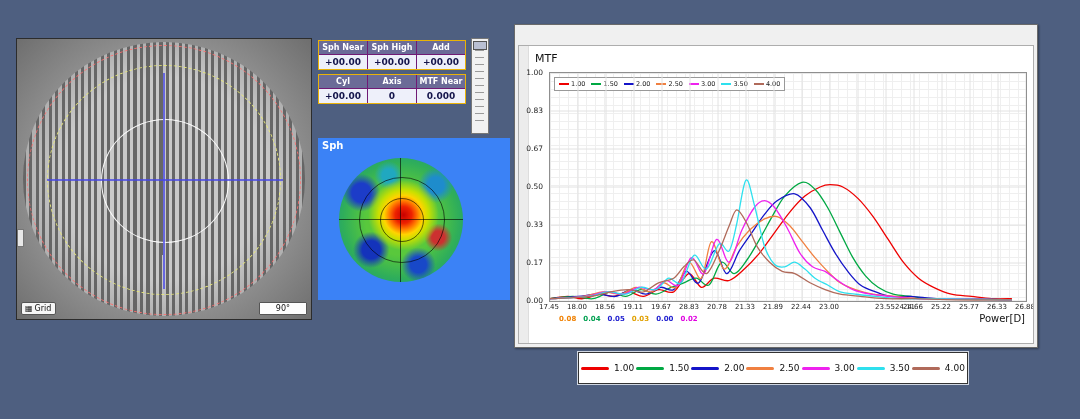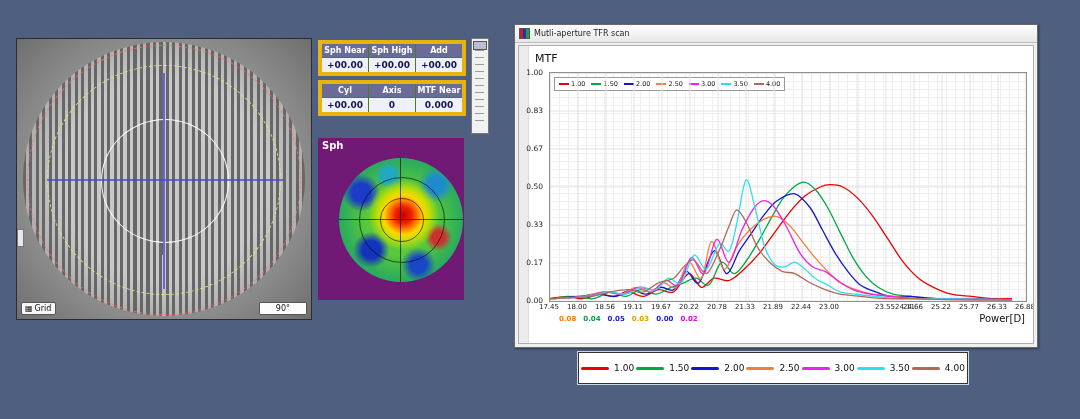--- a/index.html
+++ b/index.html
@@ -20,33 +20,33 @@
   .white-circle{left:84px;top:80px;width:126px;height:122px;border:1.5px solid rgba(255,255,255,.95);}
   .blue-h{position:absolute;left:30px;top:140px;width:236px;height:2px;background:rgba(70,70,230,.75);}
   .blue-v{position:absolute;left:146px;top:34px;width:2px;height:216px;background:rgba(70,70,230,.75);}
   .ruler-mark{position:absolute;left:0;top:190px;width:5px;height:16px;background:#e8e8e8;border:1px solid #777;}
   .grid-btn{position:absolute;left:4px;bottom:4px;background:#f6f6f6;border:1px solid #555;
     font-size:8px;color:#111;padding:1px 4px 1px 3px;display:flex;align-items:center;gap:2px;border-radius:2px;}
   .angle-box{position:absolute;right:4px;bottom:4px;background:#fdfdfd;border:1px solid #555;
     font-size:8px;color:#111;padding:1px 16px;border-radius:1px;}
 
   #measure-table{position:absolute;left:318px;top:40px;width:148px;}
-  .mgrid{display:grid;grid-template-columns:1fr 1fr 1fr;gap:1px;background:#4d7c0f;border:4px solid #eab308;}
+  .mgrid{display:grid;grid-template-columns:1fr 1fr 1fr;gap:1px;background:#701a75;border:1px solid #eab308;}
   .mgrid + .mgrid{margin-top:4px;}
   .mcell{text-align:center;padding:2px 0;}
   .mhead{background:#6b6b97;color:#ffffff;font-size:8px;font-weight:bold;}
   .mval{background:#eef0fa;color:#14144a;font-size:9px;font-weight:bold;}
 
   #zoom-slider{position:absolute;left:471px;top:38px;width:16px;height:94px;background:#f2f2f2;
     border:1px solid #777;}
   #zoom-slider .ticks{position:absolute;left:3px;top:4px;width:9px;height:84px;
     background:repeating-linear-gradient(to bottom,#9a9a9a 0 1px,transparent 1px 7px);}
   #zoom-slider .thumb{position:absolute;left:1px;top:2px;width:12px;height:7px;background:#b9bfd2;border:1px solid #555;}
 
-  #sph-panel{position:absolute;left:318px;top:138px;width:146px;height:162px;background:#701a75;}
+  #sph-panel{position:absolute;left:318px;top:138px;width:192px;height:162px;background:#3b82f6;}
   .sph-title{position:absolute;left:4px;top:2px;color:#fff;font-size:10px;font-weight:bold;}
   .heatmap{position:absolute;left:21px;top:20px;width:124px;height:124px;border-radius:50%;
     background:
       radial-gradient(circle at 52% 46%, #c80000 0%, #ee2200 9%, #ff7700 15%, #ffd400 21%, #c8e000 27%, rgba(0,0,0,0) 38%),
       radial-gradient(circle at 18% 28%, #1c3cc8 0 7%, rgba(0,0,0,0) 14%),
       radial-gradient(circle at 78% 22%, #1e8ccc 0 6%, rgba(0,0,0,0) 13%),
       radial-gradient(circle at 26% 74%, #1433bb 0 7%, rgba(0,0,0,0) 14%),
       radial-gradient(circle at 80% 64%, #cc3030 0 5%, rgba(0,0,0,0) 11%),
       radial-gradient(circle at 64% 86%, #1848c8 0 6%, rgba(0,0,0,0) 13%),
       radial-gradient(circle at 40% 14%, #20a8c0 0 5%, rgba(0,0,0,0) 11%),
@@ -147,24 +147,20 @@
     <div class="heatmap">
       <div class="hm-circle hm-c1"></div>
       <div class="hm-circle hm-c2"></div>
       <div class="hm-h"></div>
       <div class="hm-v"></div>
     </div>
   </div>
 
 
   <div id="chart-window">
-    <div id="title-bar">
-      <span class="app-icon"></span>
-      <span class="title-text">Mutli-aperture TFR scan</span>
-    </div>
     <div id="chart-interior">
       <div id="left-strip"></div>
       <div id="mtf-label">MTF</div>
       <div id="y-ticks">
           <div class="y-tick" style="top: -4px;">1.00</div>
           <div class="y-tick" style="top: 34px;">0.83</div>
           <div class="y-tick" style="top: 72px;">0.67</div>
           <div class="y-tick" style="top: 110px;">0.50</div>
           <div class="y-tick" style="top: 148px;">0.33</div>
           <div class="y-tick" style="top: 186px;">0.17</div>
@@ -235,21 +231,21 @@
             <path d="M0.0 225.7C6.3 225.3,28.2 224.6,37.9 223.4C47.5 222.3,51.7 219.3,58.0 218.9C64.4 218.5,70.2 221.9,75.7 221.2C81.2 220.4,85.8 215.1,90.9 214.3C95.9 213.6,101.4 218.1,106.0 216.6C110.6 215.1,114.4 206.3,118.6 205.2C122.8 204.1,127.0 213.6,131.2 209.8C135.4 206.0,139.7 184.7,143.9 182.4C148.1 180.1,152.3 198.0,156.5 196.1C160.7 194.2,165.3 174.0,169.1 171.0C172.9 168.0,176.2 181.3,179.2 177.8C182.1 174.4,184.0 162.3,186.8 150.5C189.5 138.7,192.9 110.2,195.9 107.2C198.8 104.1,201.3 121.2,204.4 132.2C207.5 143.3,211.2 163.4,214.5 173.3C217.9 183.2,221.3 188.1,224.6 191.5C228.0 194.9,231.4 194.2,234.7 193.8C238.1 193.4,241.4 188.9,244.8 189.2C248.2 189.6,251.5 193.4,254.9 196.1C258.3 198.7,261.2 202.5,265.0 205.2C268.8 207.9,273.4 209.8,277.6 212.0C281.8 214.3,285.6 217.4,290.2 218.9C294.9 220.4,299.5 220.4,305.4 221.2C311.3 221.9,318.0 222.7,325.6 223.4C333.1 224.2,341.6 225.3,350.8 225.7C360.1 226.1,362.6 225.5,381.1 225.7C399.6 225.9,448.4 226.7,461.9 226.9" fill="none" stroke="#2ee0ee" stroke-width="1.3"></path>
             <path d="M0.0 225.7C6.7 225.3,30.3 224.6,40.4 223.4C50.5 222.3,54.3 220.0,60.6 218.9C66.9 217.7,72.8 216.6,78.2 216.6C83.7 216.6,88.3 220.0,93.4 218.9C98.4 217.7,103.5 212.0,108.5 209.8C113.6 207.5,119.5 207.9,123.7 205.2C127.9 202.5,130.4 196.8,133.8 193.8C137.1 190.8,140.1 185.8,143.9 187.0C147.6 188.1,152.3 202.2,156.5 200.6C160.7 199.1,165.3 185.8,169.1 177.8C172.9 169.9,176.2 159.6,179.2 152.8C182.1 145.9,183.8 137.2,186.8 136.8C189.7 136.4,193.5 144.4,196.9 150.5C200.2 156.6,203.2 166.8,207.0 173.3C210.7 179.7,215.4 185.1,219.6 189.2C223.8 193.4,228.0 196.5,232.2 198.4C236.4 200.3,240.2 198.7,244.8 200.6C249.4 202.5,254.9 207.1,260.0 209.8C265.0 212.4,270.1 214.7,275.1 216.6C280.1 218.5,284.4 220.0,290.2 221.2C296.1 222.3,302.9 222.7,310.4 223.4C318.0 224.2,326.4 225.3,335.7 225.7C344.9 226.1,354.2 225.5,366.0 225.7C377.7 225.9,390.4 226.7,406.3 226.9C422.3 227.1,452.6 226.9,461.9 226.9" fill="none" stroke="#b06a5a" stroke-width="1.3"></path>
           </svg>
         </div>
       <div id="x-ticks">
           <div class="x-tick" style="left: 0px;">17.45</div>
           <div class="x-tick" style="left: 28px;">18.00</div>
           <div class="x-tick" style="left: 56px;">18.56</div>
           <div class="x-tick" style="left: 84px;">19.11</div>
           <div class="x-tick" style="left: 112px;">19.67</div>
-          <div class="x-tick" style="left: 140px;">20.22</div>
+          <div class="x-tick" style="left: 140px;">28.83</div>
           <div class="x-tick" style="left: 168px; text-align: right;">20.78</div>
           <div class="x-tick" style="left: 196px;">21.33</div>
           <div class="x-tick" style="left: 224px;">21.89</div>
           <div class="x-tick" style="left: 252px;">22.44</div>
           <div class="x-tick" style="left: 280px;">23.00</div>
           <div class="x-tick" style="left: 308px; margin-left: 28px;">23.55</div>
           <div class="x-tick" style="left: 356px;">24.11</div>
           <div class="x-tick" style="left: 364px;">24.66</div>
           <div class="x-tick" style="left: 392px;">25.22</div>
           <div class="x-tick" style="left: 420px;">25.77</div>

